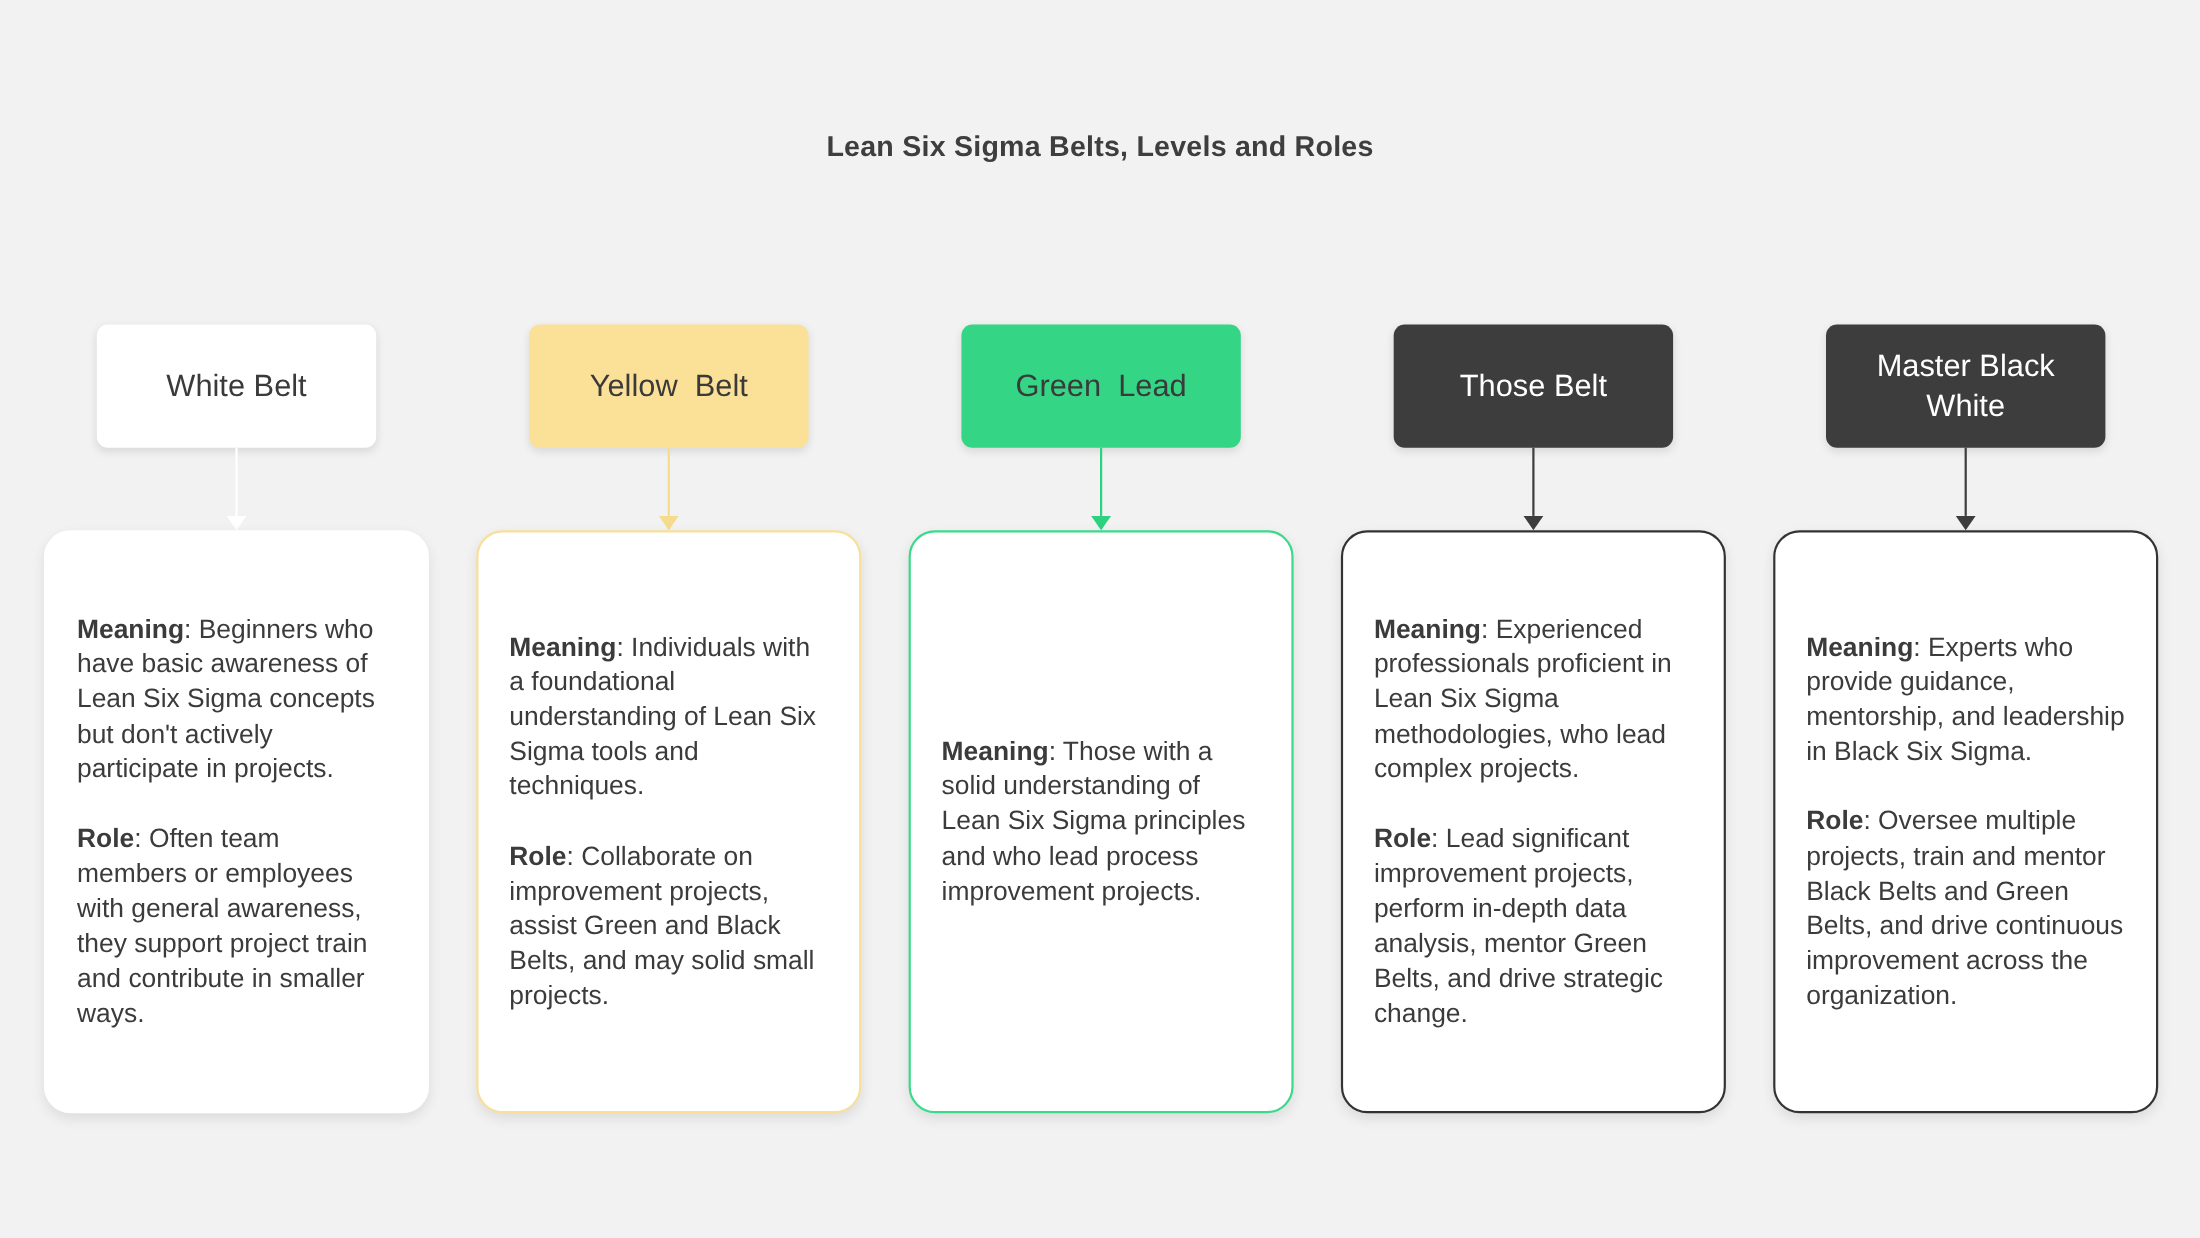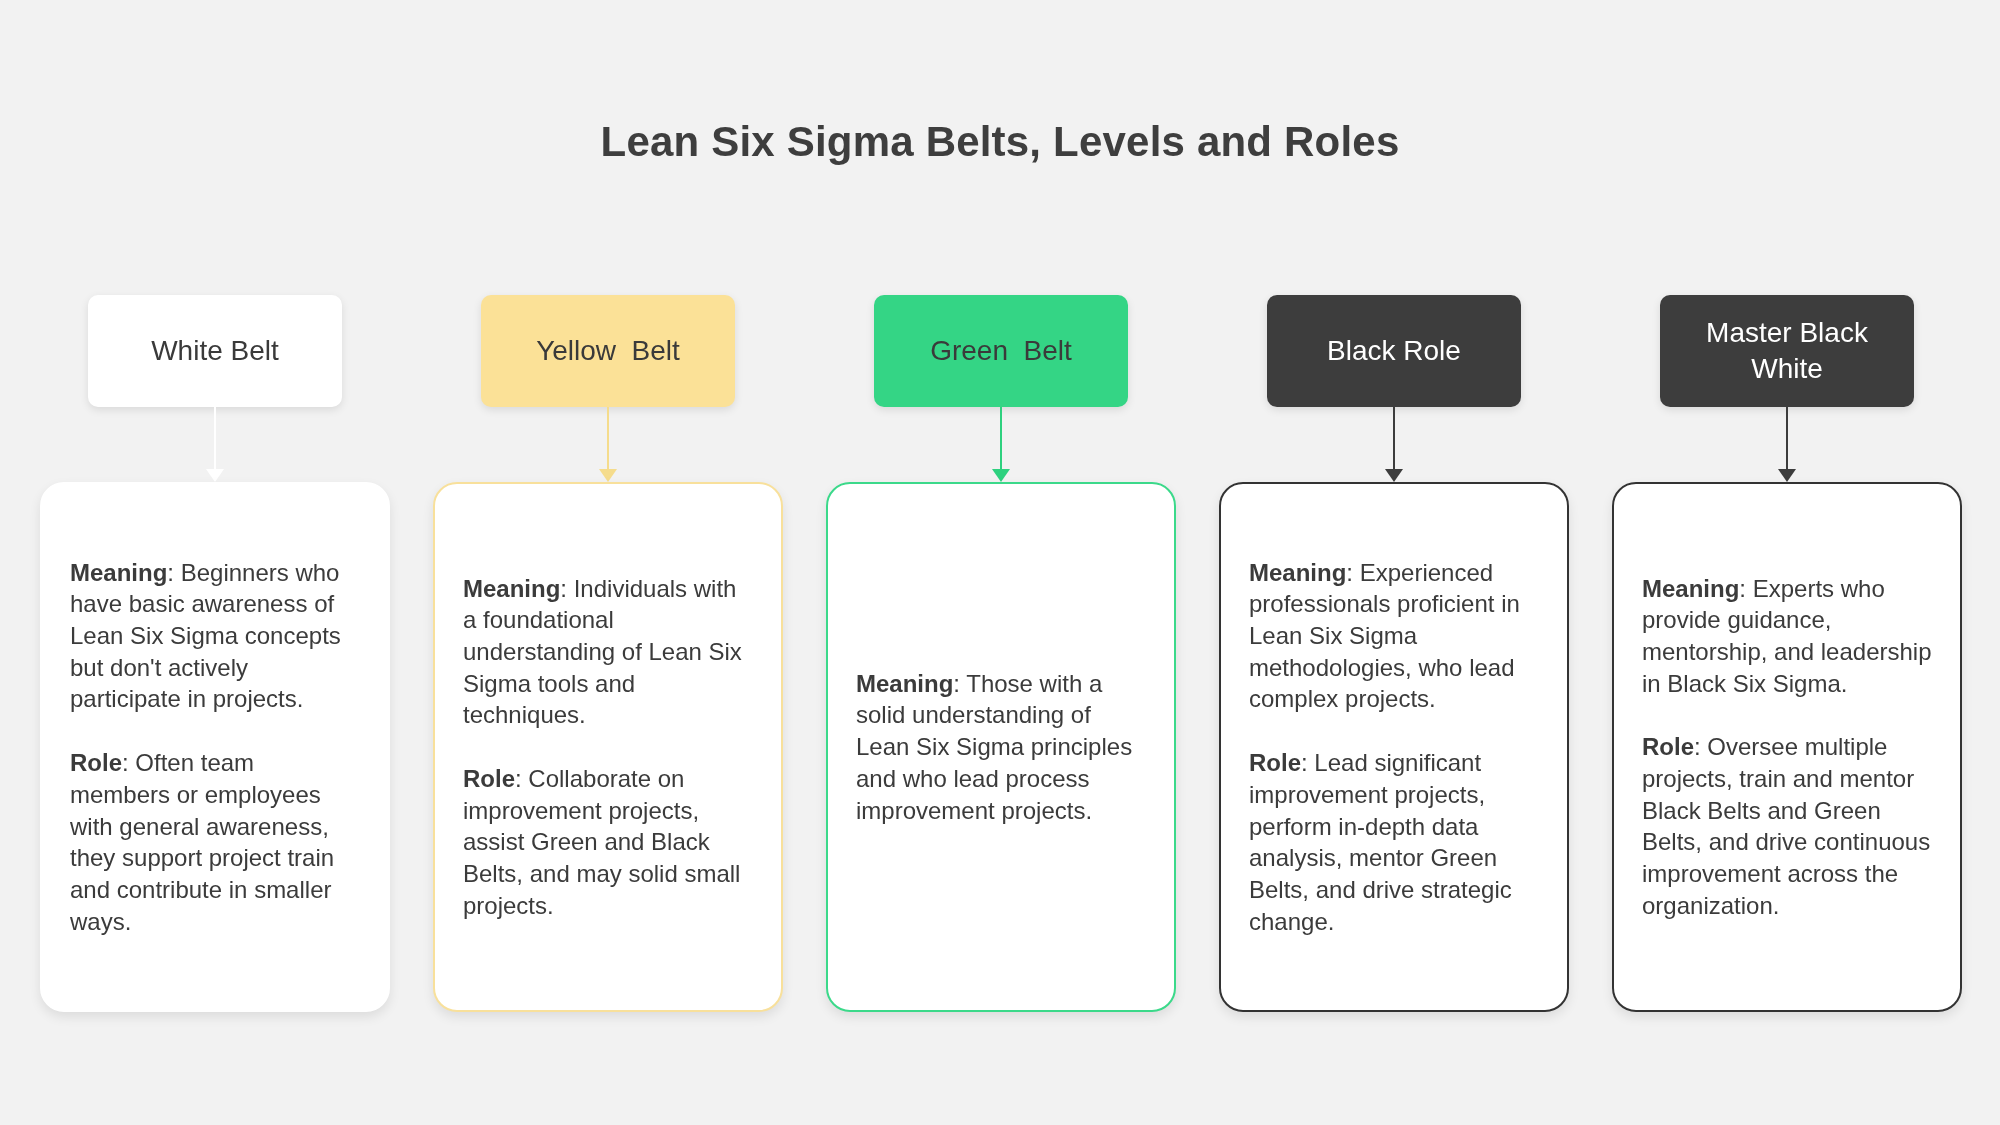--- a/index.html
+++ b/index.html
@@ -8,21 +8,21 @@
     position:relative;
     background:#f2f2f2;
     font-family:"Liberation Sans","DejaVu Sans",sans-serif;
     color:#3b3b3b;
     overflow:hidden;
   }
   .title {
     position:absolute;
     top:118px; left:0; width:100%;
     text-align:center;
-    font-size:42px;
+    font-size:26px;
     font-weight:700;
     color:#3e3e3e;
     letter-spacing:0.2px;
   }
   .columns {
     position:absolute;
     top:295px; left:40px;
     width:1582px;
     display:flex;
     gap:43px;
@@ -116,34 +116,34 @@
       <div class="arrow-head"></div>
     </div>
     <div class="card">
       <p><b>Meaning</b><span>: Individuals with a foundational understanding of Lean Six Sigma tools and techniques.</span></p>
       <p><b>Role</b><span>: Collaborate on improvement projects, assist Green and Black Belts, and may solid small projects.</span></p>
     </div>
   </div>
 
   <div class="column" style="--header-bg: #34d585; --header-fg: #3a3a3a; --accent: #2ed17f; --card-border: #3bd98a;">
     <div class="header-box">
-      <span>Green  Belt</span>
+      <span>Green  Lead</span>
     </div>
     <div class="arrow">
       <div class="arrow-line"></div>
       <div class="arrow-head"></div>
     </div>
     <div class="card">
       <p><b>Meaning</b><span>: Those with a solid understanding of Lean Six Sigma principles and who lead process improvement projects.</span></p>
     </div>
   </div>
 
   <div class="column" style="--header-bg: #3d3d3d; --header-fg: #ffffff; --accent: #3d3d3d; --card-border: #333333;">
     <div class="header-box">
-      <span>Black Role</span>
+      <span>Those Belt</span>
     </div>
     <div class="arrow">
       <div class="arrow-line"></div>
       <div class="arrow-head"></div>
     </div>
     <div class="card">
       <p><b>Meaning</b><span>: Experienced professionals proficient in Lean Six Sigma methodologies, who lead complex projects.</span></p>
       <p><b>Role</b><span>: Lead significant improvement projects, perform in-depth data analysis, mentor Green Belts, and drive strategic change.</span></p>
     </div>
   </div>

